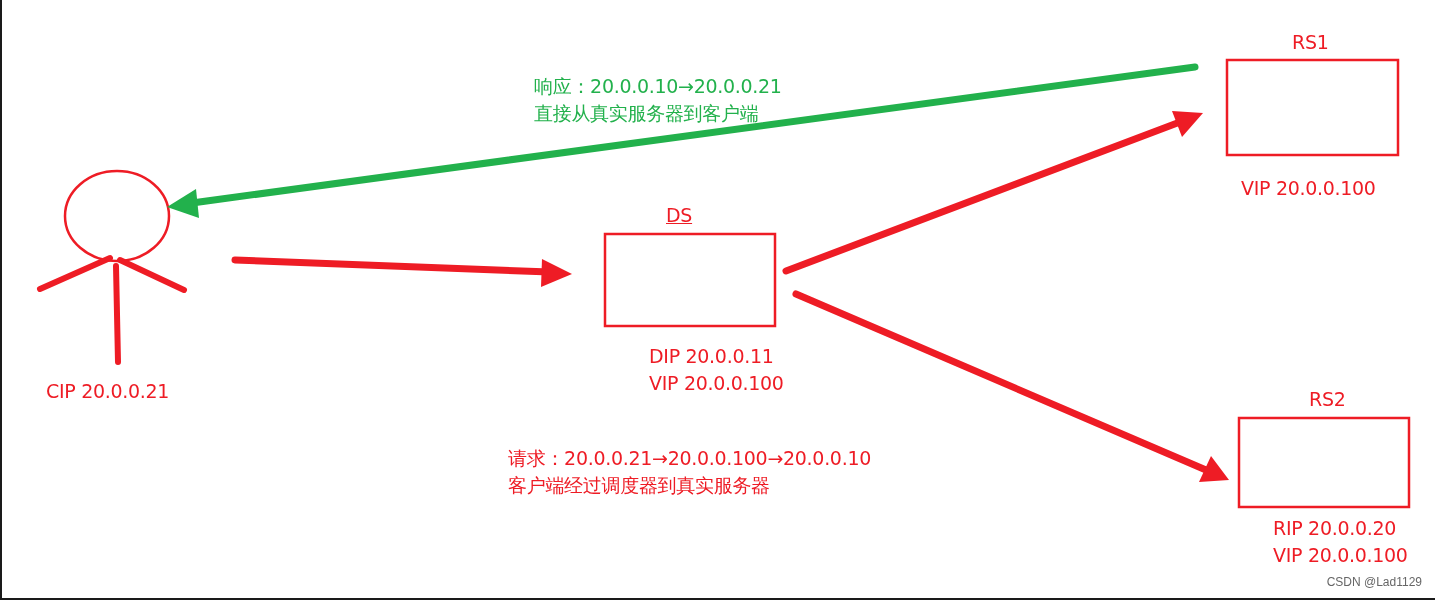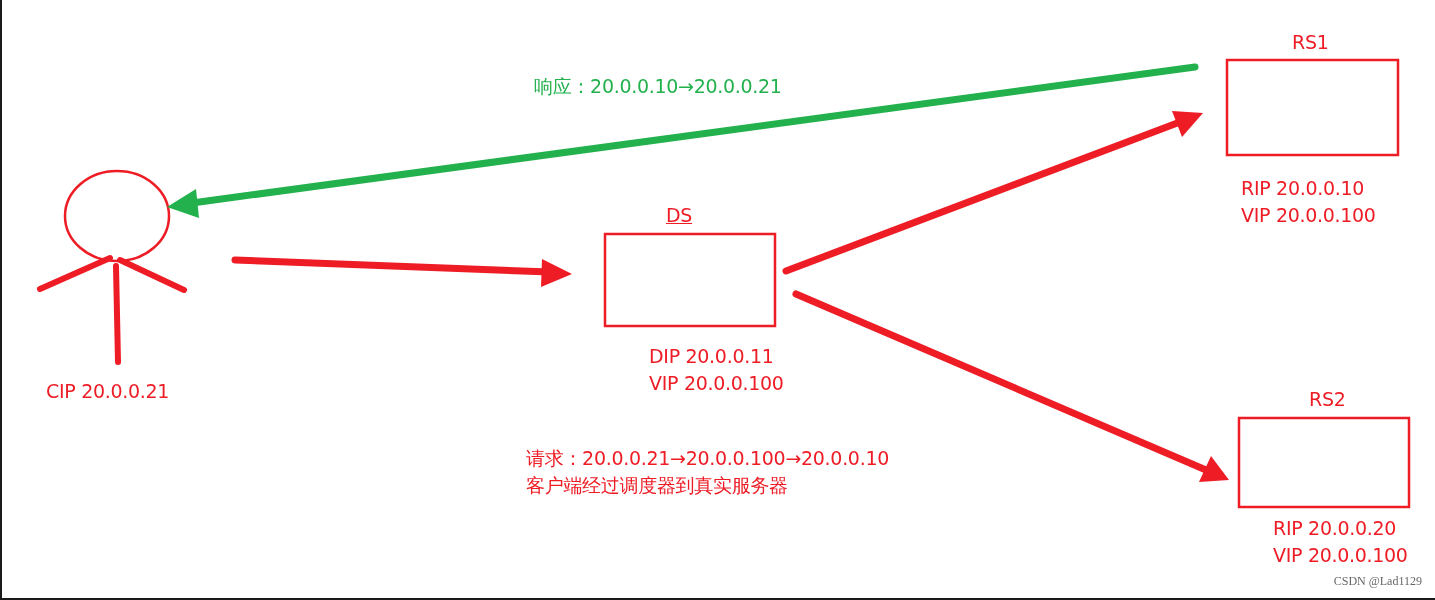--- a/index.html
+++ b/index.html
@@ -31,21 +31,21 @@
       line-height: 27px;
       white-space: nowrap;
       letter-spacing: -0.3px;
     }
     .red { color: #ee1c25; }
     .green { color: #22b14c; }
     .watermark {
       position: absolute;
       right: 13px;
       bottom: 9px;
-      font-family: Liberation Serif, serif;
+      font-family: Liberation Sans, sans-serif;
       font-size: 12px;
       color: #666666;
     }
     .clip {
       overflow: hidden;
     }
   </style>
 </head>
 <body>
 
@@ -82,41 +82,41 @@
     </g>
 
     <g>
       <line x1="1193" y1="67" x2="190" y2="203" stroke="#22b14c" stroke-width="7" stroke-linecap="round"></line>
       <polygon points="165,207 194,189 197,218" fill="#22b14c"></polygon>
     </g>
   </svg>
 
   <div class="lbl green" style="left:492px; top:73px;margin-left:40px;">
     <div>响应：20.0.0.10→20.0.0.21</div>
+    <div>直接从真实服务器到客户端</div>
   </div>
 
   <div class="lbl red" style="left:44px; top:378px;">CIP 20.0.0.21</div>
 
   <div class="lbl red" style="left:664px; top:202px;text-decoration:underline;">DS</div>
   <div class="lbl red" style="left:647px; top:343px;">
     <div>DIP 20.0.0.11</div>
     <div>VIP 20.0.0.100</div>
   </div>
 
   <div class="lbl red" style="left:1290px; top:29px;">RS1</div>
   <div class="lbl red" style="left:1239px; top:175px;">
-    <div>RIP 20.0.0.10</div>
     <div>VIP 20.0.0.100</div>
   </div>
 
   <div class="lbl red" style="left:1307px; top:386px;">RS2</div>
   <div class="lbl red" style="left:1249px; top:515px;margin-left:22px;">
     <div>RIP 20.0.0.20</div>
     <div>VIP 20.0.0.100</div>
   </div>
 
-  <div class="lbl red clip" style="left:524px; top:445px; width:393px;">
+  <div class="lbl red clip" style="left:506px; top:445px; width:393px;">
     <div>请求：20.0.0.21→20.0.0.100→20.0.0.10</div>
     <div>客户端经过调度器到真实服务器</div>
   </div>
 
   <div class="watermark">CSDN @Lad1129</div>
 </div>
 
 </body></html>

